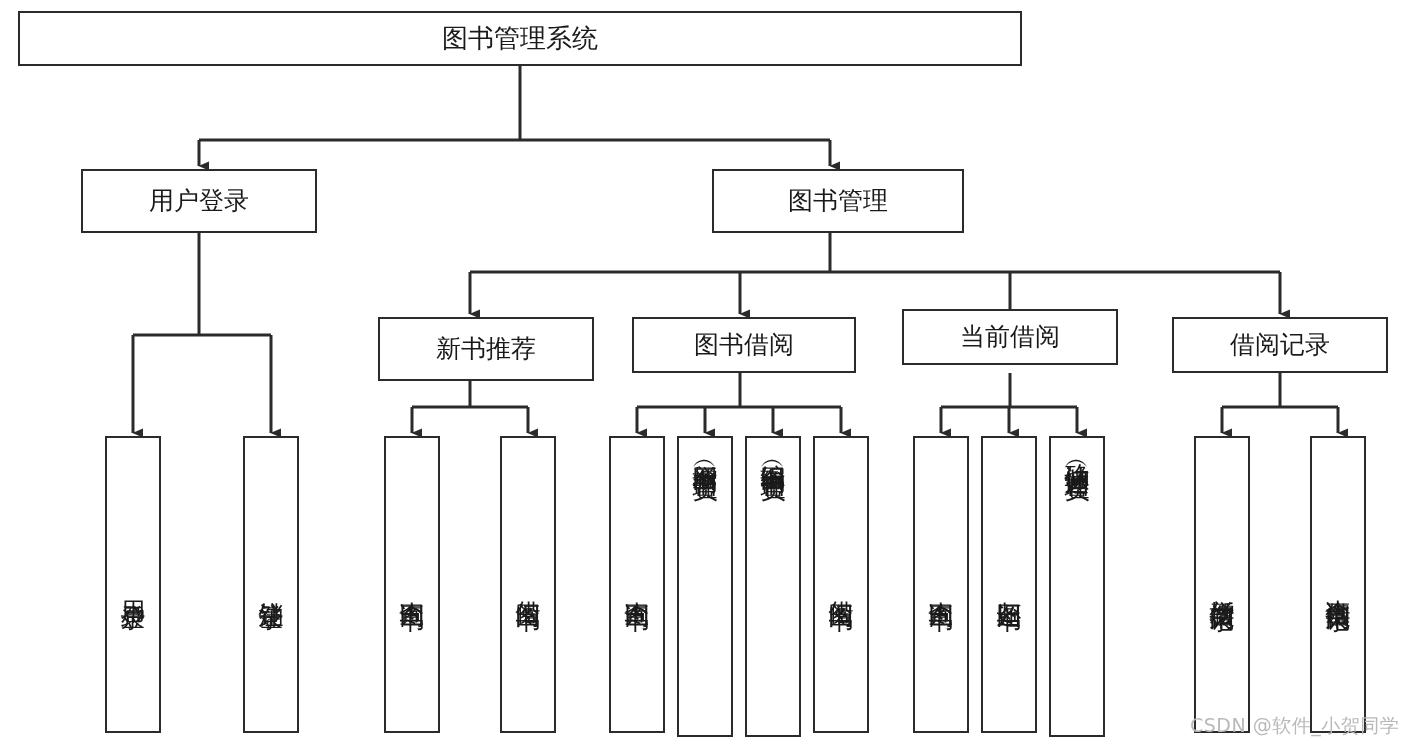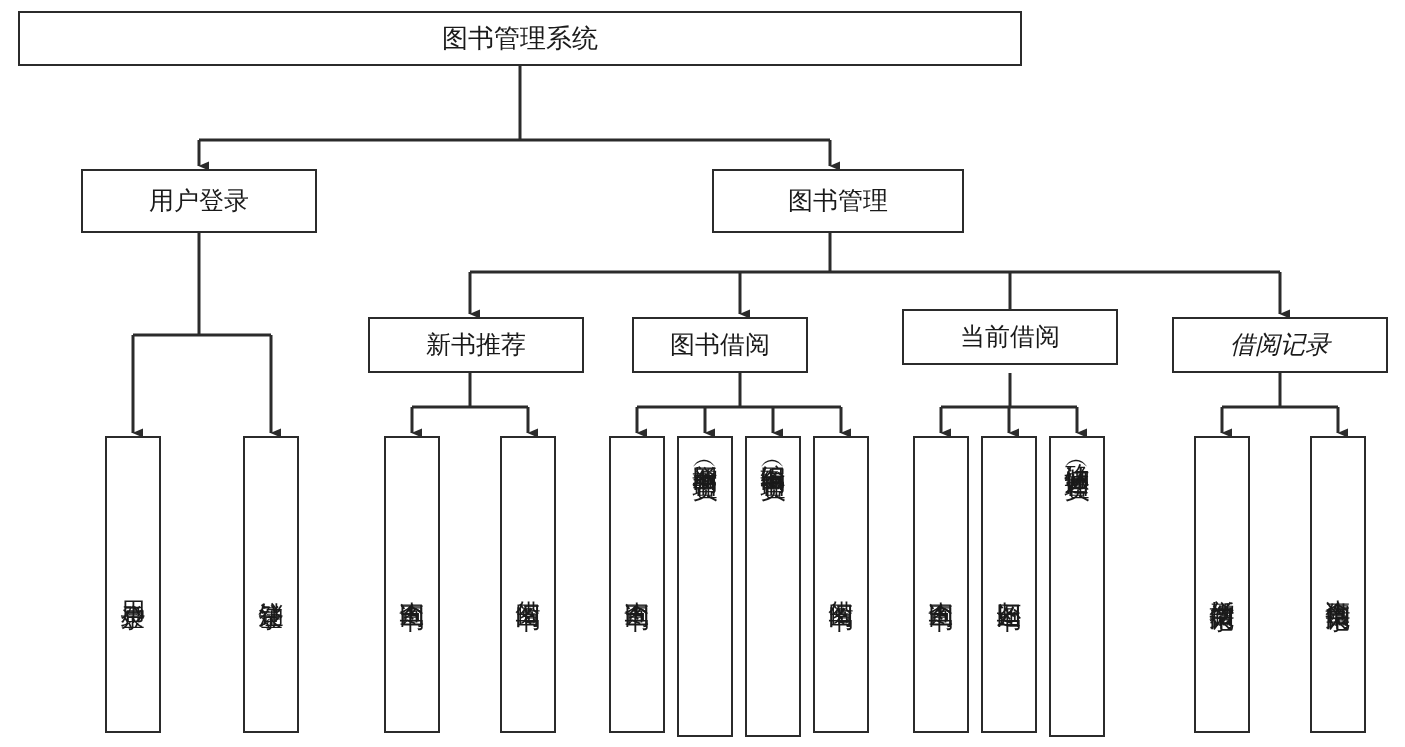--- a/index.html
+++ b/index.html
@@ -143,30 +143,30 @@
     <span class="node-label root-label">图书管理系统</span>
   </div>
 
   <div class="node-box" style="left:81px; top:169px; width:236px; height:64px;">
     <span class="node-label horiz-label">用户登录</span>
   </div>
   <div class="node-box" style="left:712px; top:169px; width:252px; height:64px;">
     <span class="node-label horiz-label">图书管理</span>
   </div>
 
-  <div class="node-box" style="left:368px; top:317px; width:216px; height:56px;">
+  <div class="node-box" style="left:378px; top:317px; width:216px; height:64px;">
     <span class="node-label horiz-label">新书推荐</span>
   </div>
-  <div class="node-box" style="left:632px; top:317px; width:176px; height:56px;">
+  <div class="node-box" style="left:632px; top:317px; width:224px; height:56px;">
     <span class="node-label horiz-label">图书借阅</span>
   </div>
   <div class="node-box" style="left:902px; top:309px; width:216px; height:56px;">
     <span class="node-label horiz-label">当前借阅</span>
   </div>
-  <div class="node-box" style="left:1172px; top:317px; width:216px; height:56px;font-style:italic;">
+  <div class="node-box" style="left:1172px; top:317px; width:216px; height:56px;">
     <span class="node-label horiz-label">借阅记录</span>
   </div>
 
   <div class="vert-box centered" style="left:105px; top:436px; width:56px; height:297px;">
     <span class="vert-label">用户登录</span>
   </div>
   <div class="vert-box centered" style="left:243px; top:436px; width:56px; height:297px;">
     <span class="vert-label">注销登录</span>
   </div>
 
@@ -200,14 +200,15 @@
     <span class="vert-label">确认归还（管理员）</span>
   </div>
 
   <div class="vert-box centered" style="left:1194px; top:436px; width:56px; height:297px;">
     <span class="vert-label">新增借阅记录</span>
   </div>
   <div class="vert-box centered" style="left:1310px; top:436px; width:56px; height:297px;">
     <span class="vert-label">查询借阅记录</span>
   </div>
 
+  <div class="watermark">CSDN @软件_小贺同学</div>
 
 </div>
 
 </body></html>

